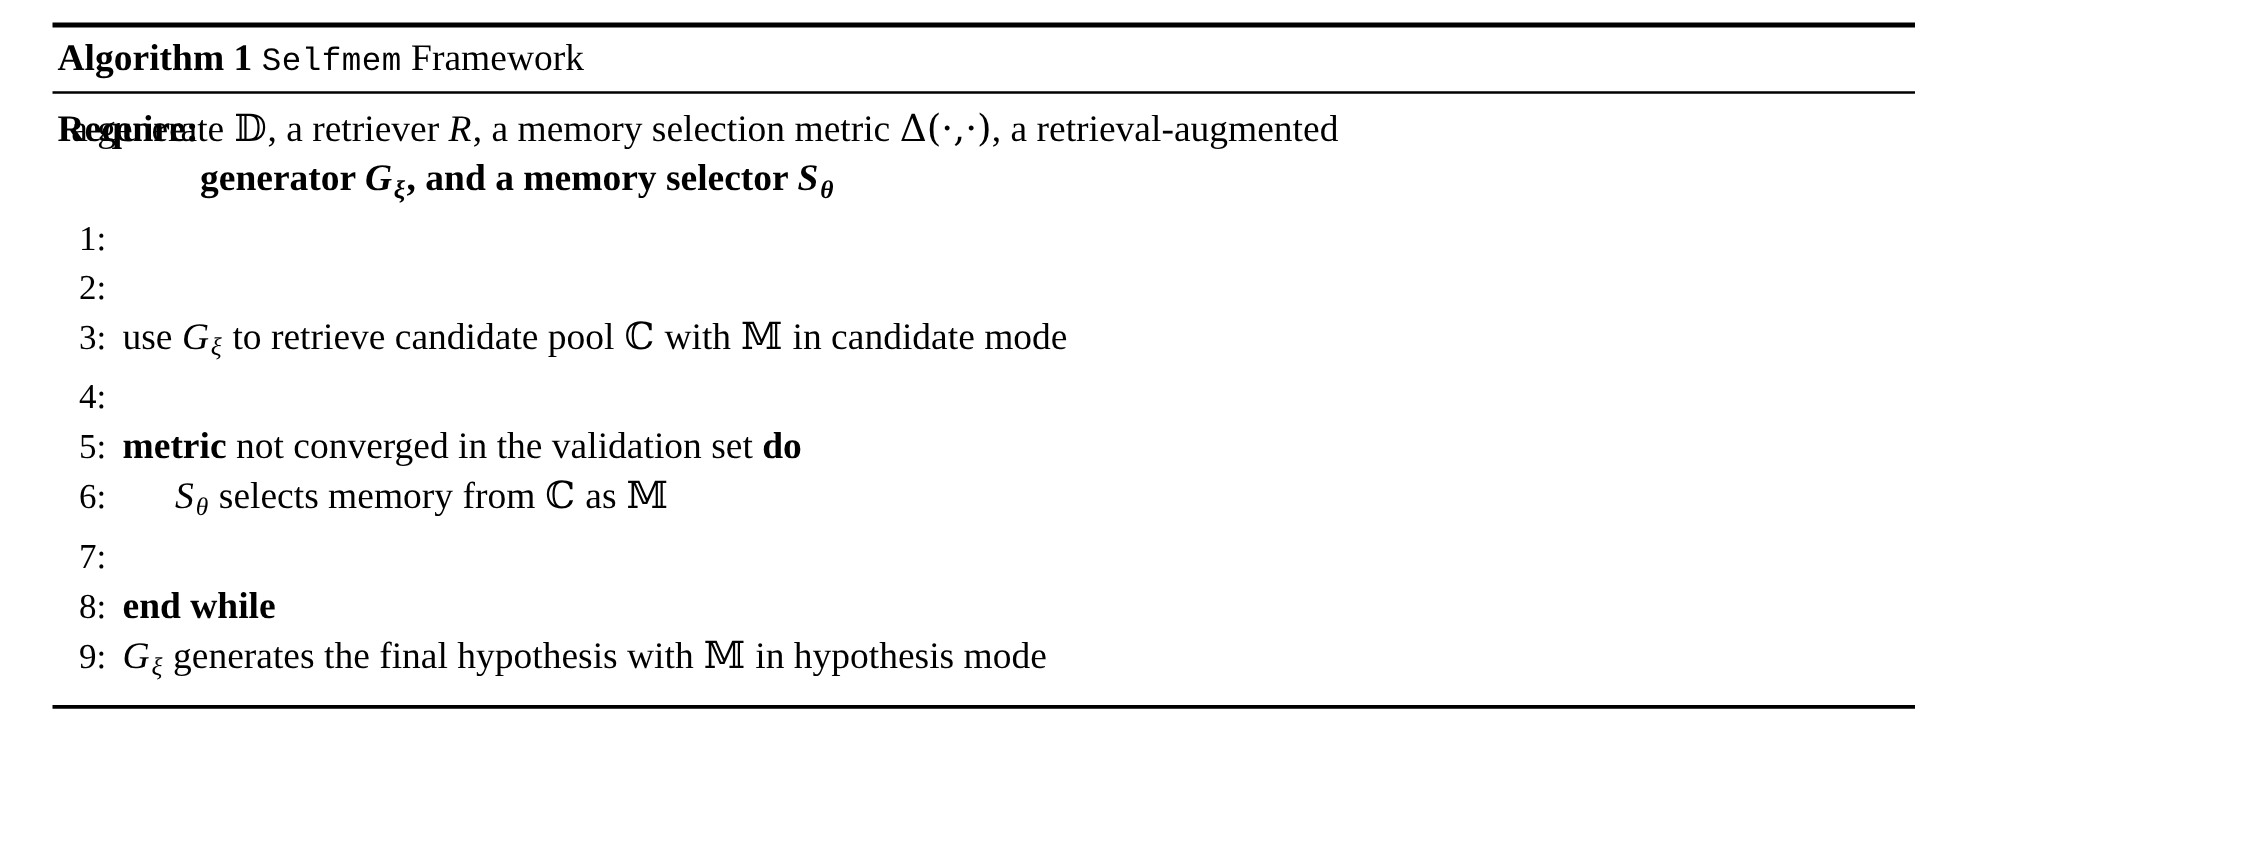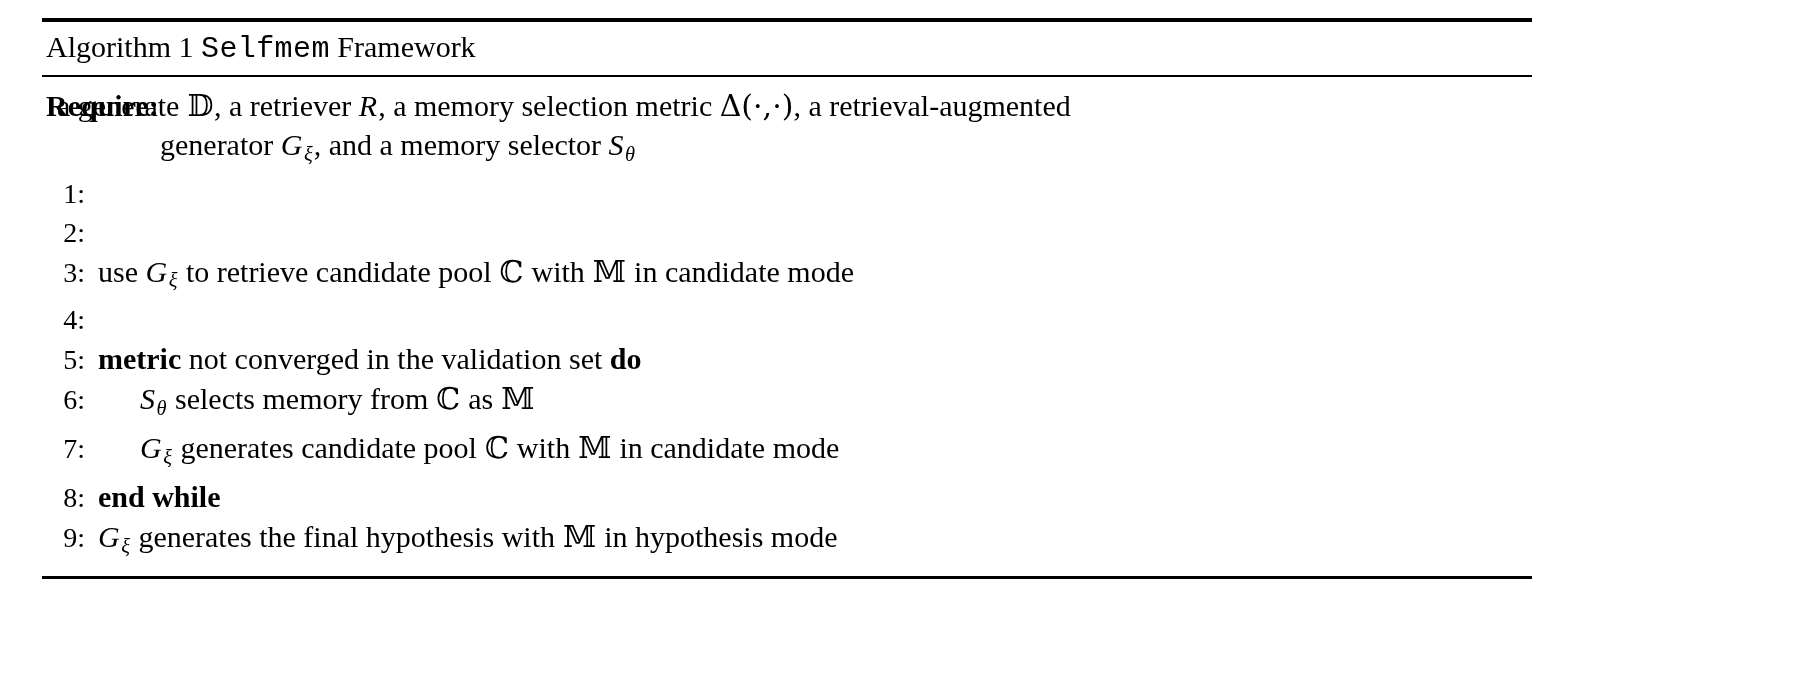--- a/index.html
+++ b/index.html
@@ -30,26 +30,26 @@
   .rule-mid    { height: 2px; }
   .rule-bottom { height: 3px; }
 
   .algo-title {
     font-size: 30px;
     line-height: 1.0;
     padding: 10px 0 11px 4px;
     white-space: nowrap;
   }
   .algo-title .kw-bold {
-    font-weight: normal;
+    font-weight: bold;
     text-align: center;
   }
   .mono {
     font-family: "Liberation Mono", "DejaVu Sans Mono", monospace;
-    font-size: 30px;
+    font-size: 26px;
     letter-spacing: 0.4px;
   }
 
   .algo-body {
     padding: 9px 0 10px 0;
   }
 
   .algo-line {
     display: flex;
     align-items: baseline;
@@ -72,21 +72,21 @@
     flex: 0 0 auto;
     padding-right: 11px;
     text-align: left;
     font-weight: bold;
     font-size: 30px;
   }
 
   .txt { flex: 0 1 auto; }
 
   .indent-1 { padding-left: 42px; }
-  .cont-indent { padding-left: 118px; }
+  .cont-indent { padding-left: 118px; font-weight: bold; }
 
   .kw-bold { font-weight: bold; }
 
   
   .mi {
     font-style: italic;
     font-family: "Liberation Serif", "DejaVu Serif", serif;
     padding-right: 1px;
   }
   .sub {
@@ -145,21 +145,20 @@
         <div class="algo-line">
           <span class="ln">5:</span>
           <span class="txt"><span class="kw-bold">metric</span><span> not converged in the validation set </span><span class="kw-bold">do</span></span>
         </div>
         <div class="algo-line">
           <span class="ln">6:</span>
           <span class="txt indent-1"><span class="mi">S</span><span class="sub">θ</span><span> selects memory from </span><span class="bb">ℂ</span><span> as </span><span class="bb">𝕄</span></span>
         </div>
         <div class="algo-line">
           <span class="ln">7:</span>
-          <span class="txt indent-1"><span class="mi">G</span><span class="sub">ξ</span><span> generates candidate pool </span><span class="bb">ℂ</span><span> with </span><span class="bb">𝕄</span><span> in candidate mode</span></span>
         </div>
         <div class="algo-line">
           <span class="ln">8:</span>
           <span class="txt"><span class="kw-bold">end while</span></span>
         </div>
         <div class="algo-line">
           <span class="ln">9:</span>
           <span class="txt"><span class="mi">G</span><span class="sub">ξ</span><span> generates the final hypothesis with </span><span class="bb">𝕄</span><span> in hypothesis mode</span></span>
         </div>
       </div>

